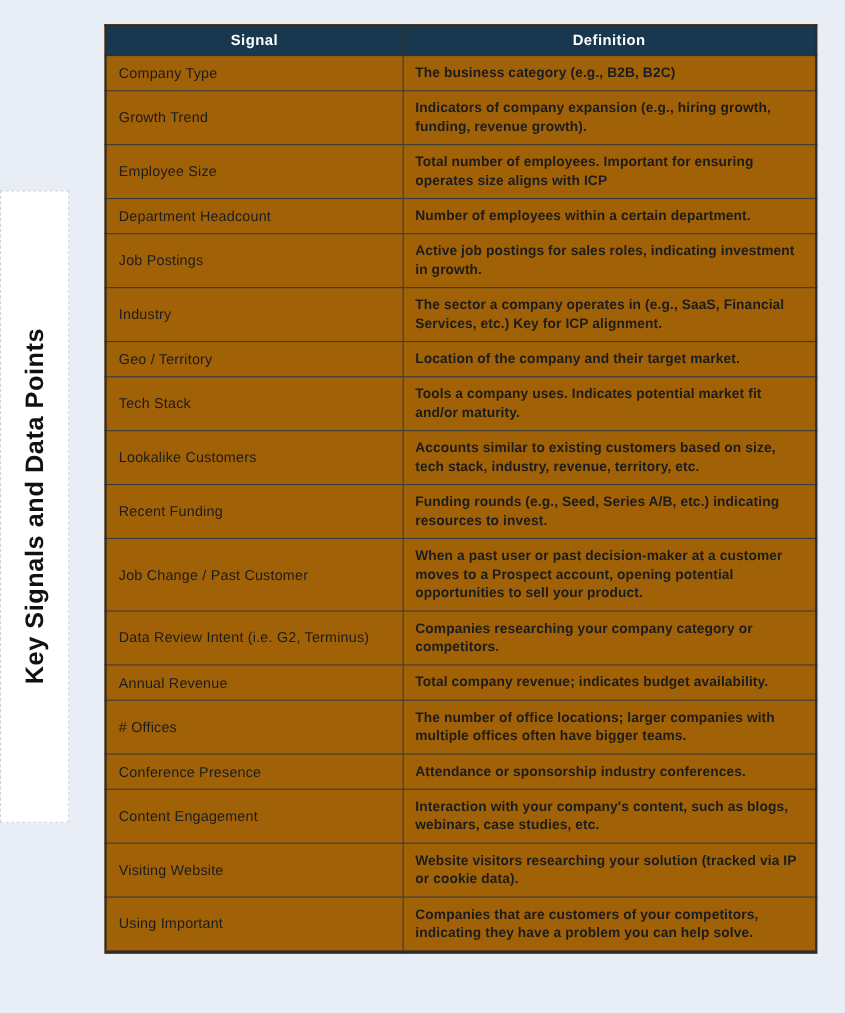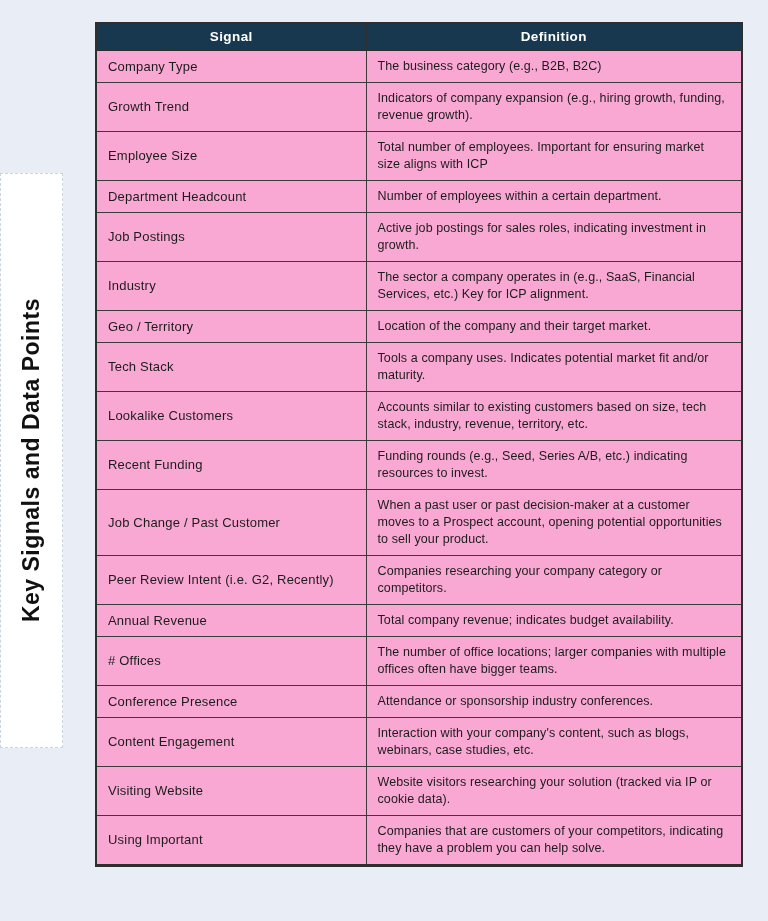--- a/index.html
+++ b/index.html
@@ -29,21 +29,21 @@
     letter-spacing: 0.5px;
     white-space: nowrap;
   }
 
   
   table.signals {
     position: absolute;
     left: 95px; top: 22px;
     width: 646px;
     border-collapse: collapse;
-    background: #f9a8d4;
+    background: #a16207;
     border: 2px solid #2E2E2E;
     border-bottom-width: 3px;
     table-layout: fixed;
   }
   table.signals col.c-signal { width: 270px; }
   table.signals col.c-def   { width: 376px; }
 
   table.signals th {
     background: #18384F;
     color: #FFFFFF;
@@ -63,21 +63,21 @@
     line-height: 17px;
     height: 31px;
   }
   td.signal-cell {
     font-size: 13px;
     font-weight: 400;
     letter-spacing: 0.2px;
   }
   td.definition-cell {
     font-size: 12.5px;
-    font-weight: 400;
+    font-weight: 700;
     letter-spacing: 0.1px;
   }
 </style>
 </head>
 <body>
 
 <div class="page">
 
   <div class="side-strip">
     <div class="vertical-title">Key Signals and Data Points</div>
@@ -98,21 +98,21 @@
         <tr>
           <td class="signal-cell">Company Type</td>
           <td class="definition-cell">The business category (e.g., B2B, B2C)</td>
         </tr>
         <tr>
           <td class="signal-cell">Growth Trend</td>
           <td class="definition-cell">Indicators of company expansion (e.g., hiring growth, funding, revenue growth).</td>
         </tr>
         <tr>
           <td class="signal-cell">Employee Size</td>
-          <td class="definition-cell">Total number of employees. Important for ensuring market size aligns with ICP</td>
+          <td class="definition-cell">Total number of employees. Important for ensuring operates size aligns with ICP</td>
         </tr>
         <tr>
           <td class="signal-cell">Department Headcount</td>
           <td class="definition-cell">Number of employees within a certain department.</td>
         </tr>
         <tr>
           <td class="signal-cell">Job Postings</td>
           <td class="definition-cell">Active job postings for sales roles, indicating investment in growth.</td>
         </tr>
         <tr>
@@ -133,21 +133,21 @@
         </tr>
         <tr>
           <td class="signal-cell">Recent Funding</td>
           <td class="definition-cell">Funding rounds (e.g., Seed, Series A/B, etc.) indicating resources to invest.</td>
         </tr>
         <tr>
           <td class="signal-cell">Job Change / Past Customer</td>
           <td class="definition-cell">When a past user or past decision-maker at a customer moves to a Prospect account, opening potential opportunities to sell your product.</td>
         </tr>
         <tr>
-          <td class="signal-cell">Peer Review Intent (i.e. G2, Recently)</td>
+          <td class="signal-cell">Data Review Intent (i.e. G2, Terminus)</td>
           <td class="definition-cell">Companies researching your company category or competitors.</td>
         </tr>
         <tr>
           <td class="signal-cell">Annual Revenue</td>
           <td class="definition-cell">Total company revenue; indicates budget availability.</td>
         </tr>
         <tr>
           <td class="signal-cell"># Offices</td>
           <td class="definition-cell">The number of office locations; larger companies with multiple offices often have bigger teams.</td>
         </tr>

